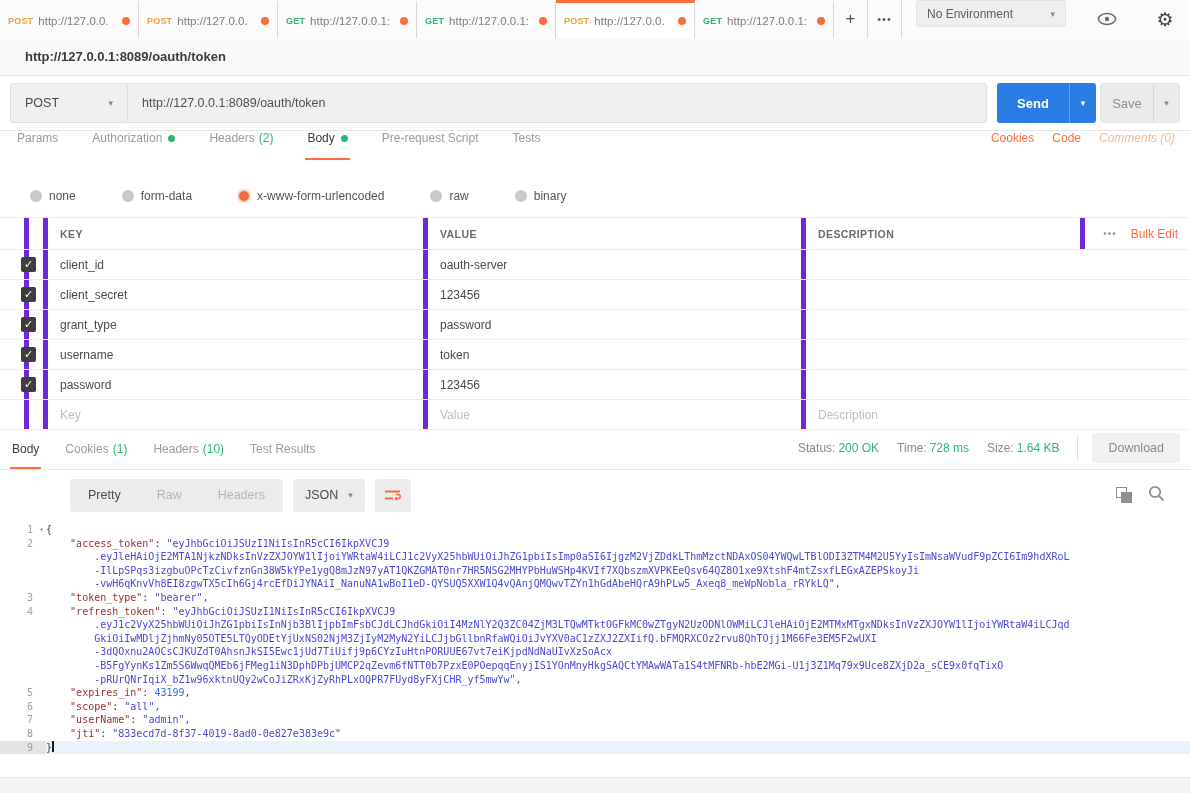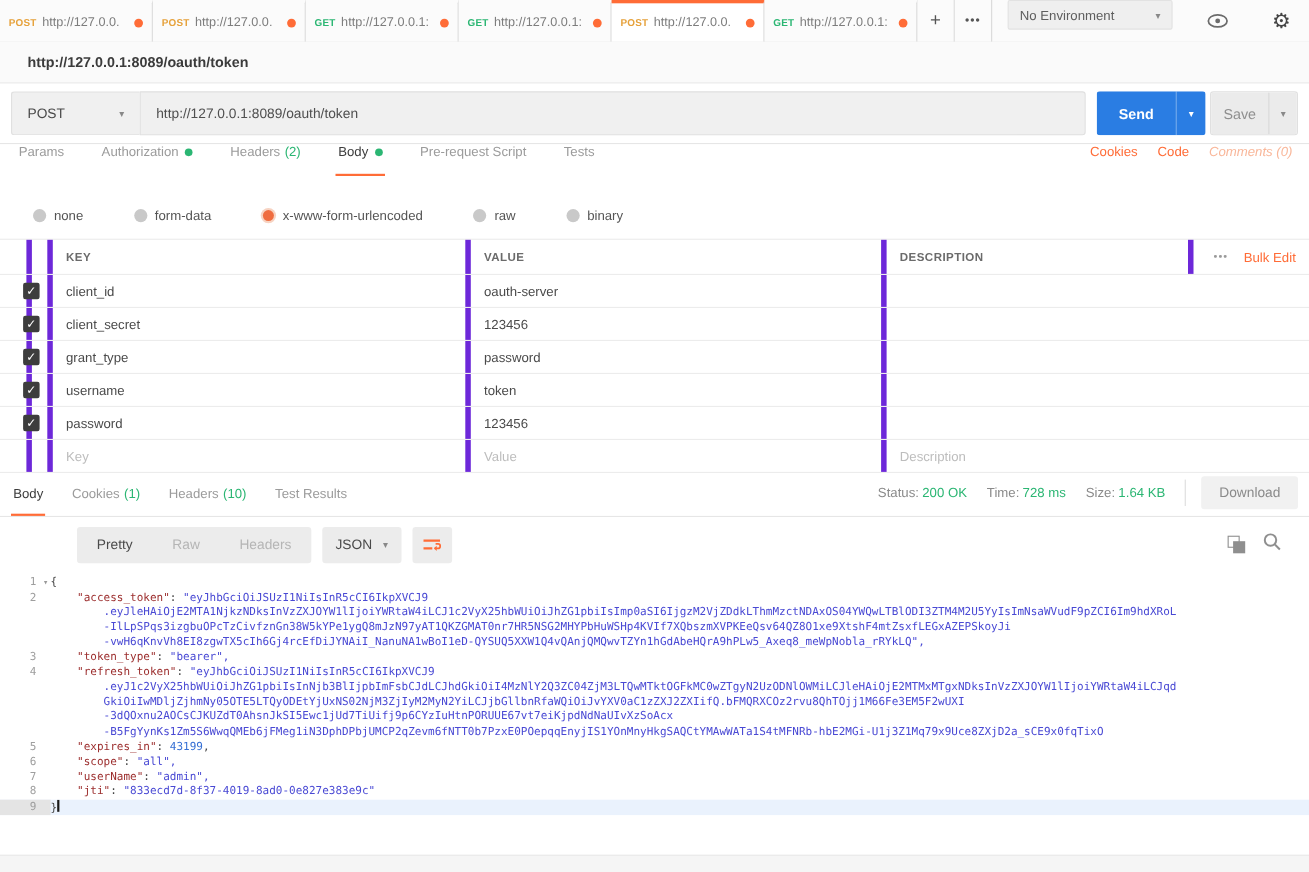--- a/index.html
+++ b/index.html
@@ -433,20 +433,24 @@
       </div>
       <div class="crow">
         <span class="gut"></span>
         <span class="ctext">        <span class="cs">-3dQOxnu2AOCsCJKUZdT0AhsnJkSI5Ewc1jUd7TiUifj9p6CYzIuHtnPORUUE67vt7eiKjpdNdNaUIvXzSoAcx</span></span>
       </div>
       <div class="crow">
         <span class="gut"></span>
         <span class="ctext">        <span class="cs">-B5FgYynKs1Zm5S6WwqQMEb6jFMeg1iN3DphDPbjUMCP2qZevm6fNTT0b7PzxE0POepqqEnyjIS1YOnMnyHkgSAQCtYMAwWATa1S4tMFNRb-hbE2MGi-U1j3Z1Mq79x9Uce8ZXjD2a_sCE9x0fqTixO</span></span>
       </div>
       <div class="crow">
+        <span class="gut"></span>
+        <span class="ctext">        <span class="cs">-pRUrQNrIqiX_bZ1w96xktnUQy2wCoJiZRxKjZyRhPLxOQPR7FUyd8yFXjCHR_yf5mwYw",</span></span>
+      </div>
+      <div class="crow">
         <span class="gut">5</span>
         <span class="ctext">    <span class="ck">"expires_in"</span><span class="cp">: </span><span class="cn">43199</span><span class="cp">,</span></span>
       </div>
       <div class="crow">
         <span class="gut">6</span>
         <span class="ctext">    <span class="ck">"scope"</span><span class="cp">: </span><span class="cs">"all",</span></span>
       </div>
       <div class="crow">
         <span class="gut">7</span>
         <span class="ctext">    <span class="ck">"userName"</span><span class="cp">: </span><span class="cs">"admin",</span></span>

